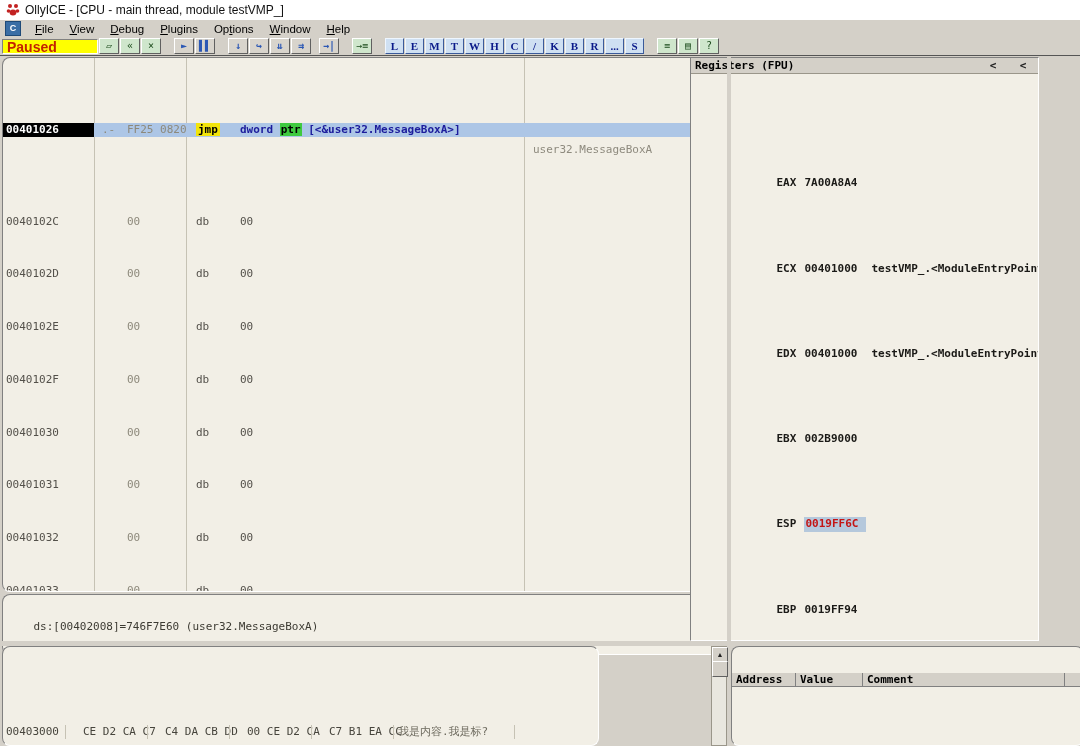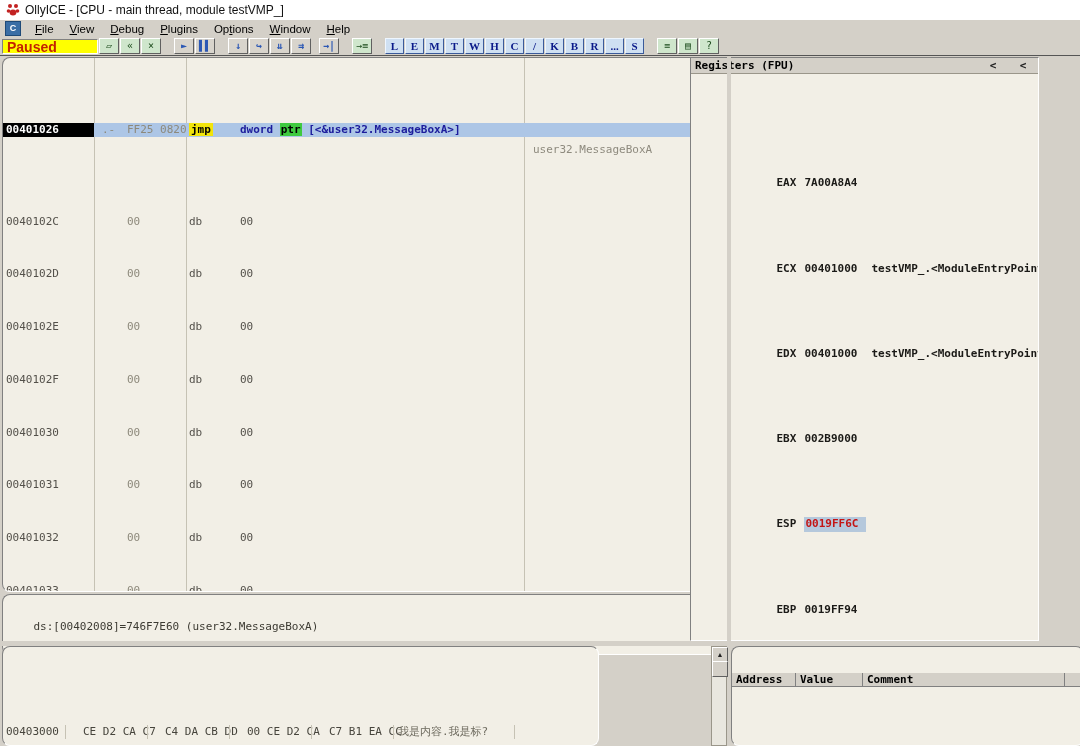--- a/index.html
+++ b/index.html
@@ -35,21 +35,21 @@
     box-sizing:border-box;overflow:hidden;}
   .mono{font-family:"DejaVu Sans Mono",monospace;font-size:11px;white-space:pre;border-radius:8px;}
   
   #disasm{left:2px;top:57px;width:709px;height:535px;}
   .colline{position:absolute;top:0;bottom:0;width:1px;background:#c6c2b4;}
   .drowd{position:relative;height:13.72px;line-height:13.72px;display:flex;}
   .drowd .adr{width:91px;padding-left:3px;color:#53504a;box-sizing:border-box;flex:0 0 auto;}
   .drowd .byt{width:92px;color:#8d897b;box-sizing:border-box;flex:0 0 auto;overflow:hidden;}
   .drowd .byt .bpre{display:inline-block;width:33px;padding-left:8px;box-sizing:border-box;color:#8d897b;}
   .drowd .ins{width:338px;flex:0 0 auto;color:#53504a;}
-  .drowd .ins .mn{display:inline-block;width:54px;padding-left:3px;box-sizing:border-box;}
+  .drowd .ins .mn{display:inline-block;width:54px;padding-left:10px;box-sizing:border-box;}
   .drowd .cmt{flex:1;padding-left:9px;color:#8e8a7e;margin-top:20px;}
   .drowd.sel{background:#adc6e6;}
   .drowd.sel .adr{background:#000;color:#fff;font-weight:bold;}
   .yhl{background:#f2e40a;color:#000;font-weight:bold;padding:0 2px;}
   .ghl{background:#3fca3f;color:#000;font-weight:bold;padding:0 1px;}
   .navy{color:#1c1c9c;font-weight:bold;}
   
   #infopane{left:2px;top:594px;width:725px;height:61px;padding:12px 4px;color:#3c3a32;}
   
   #regs{left:690px;top:57px;width:349px;height:584px;border-left-color:#808080;}

